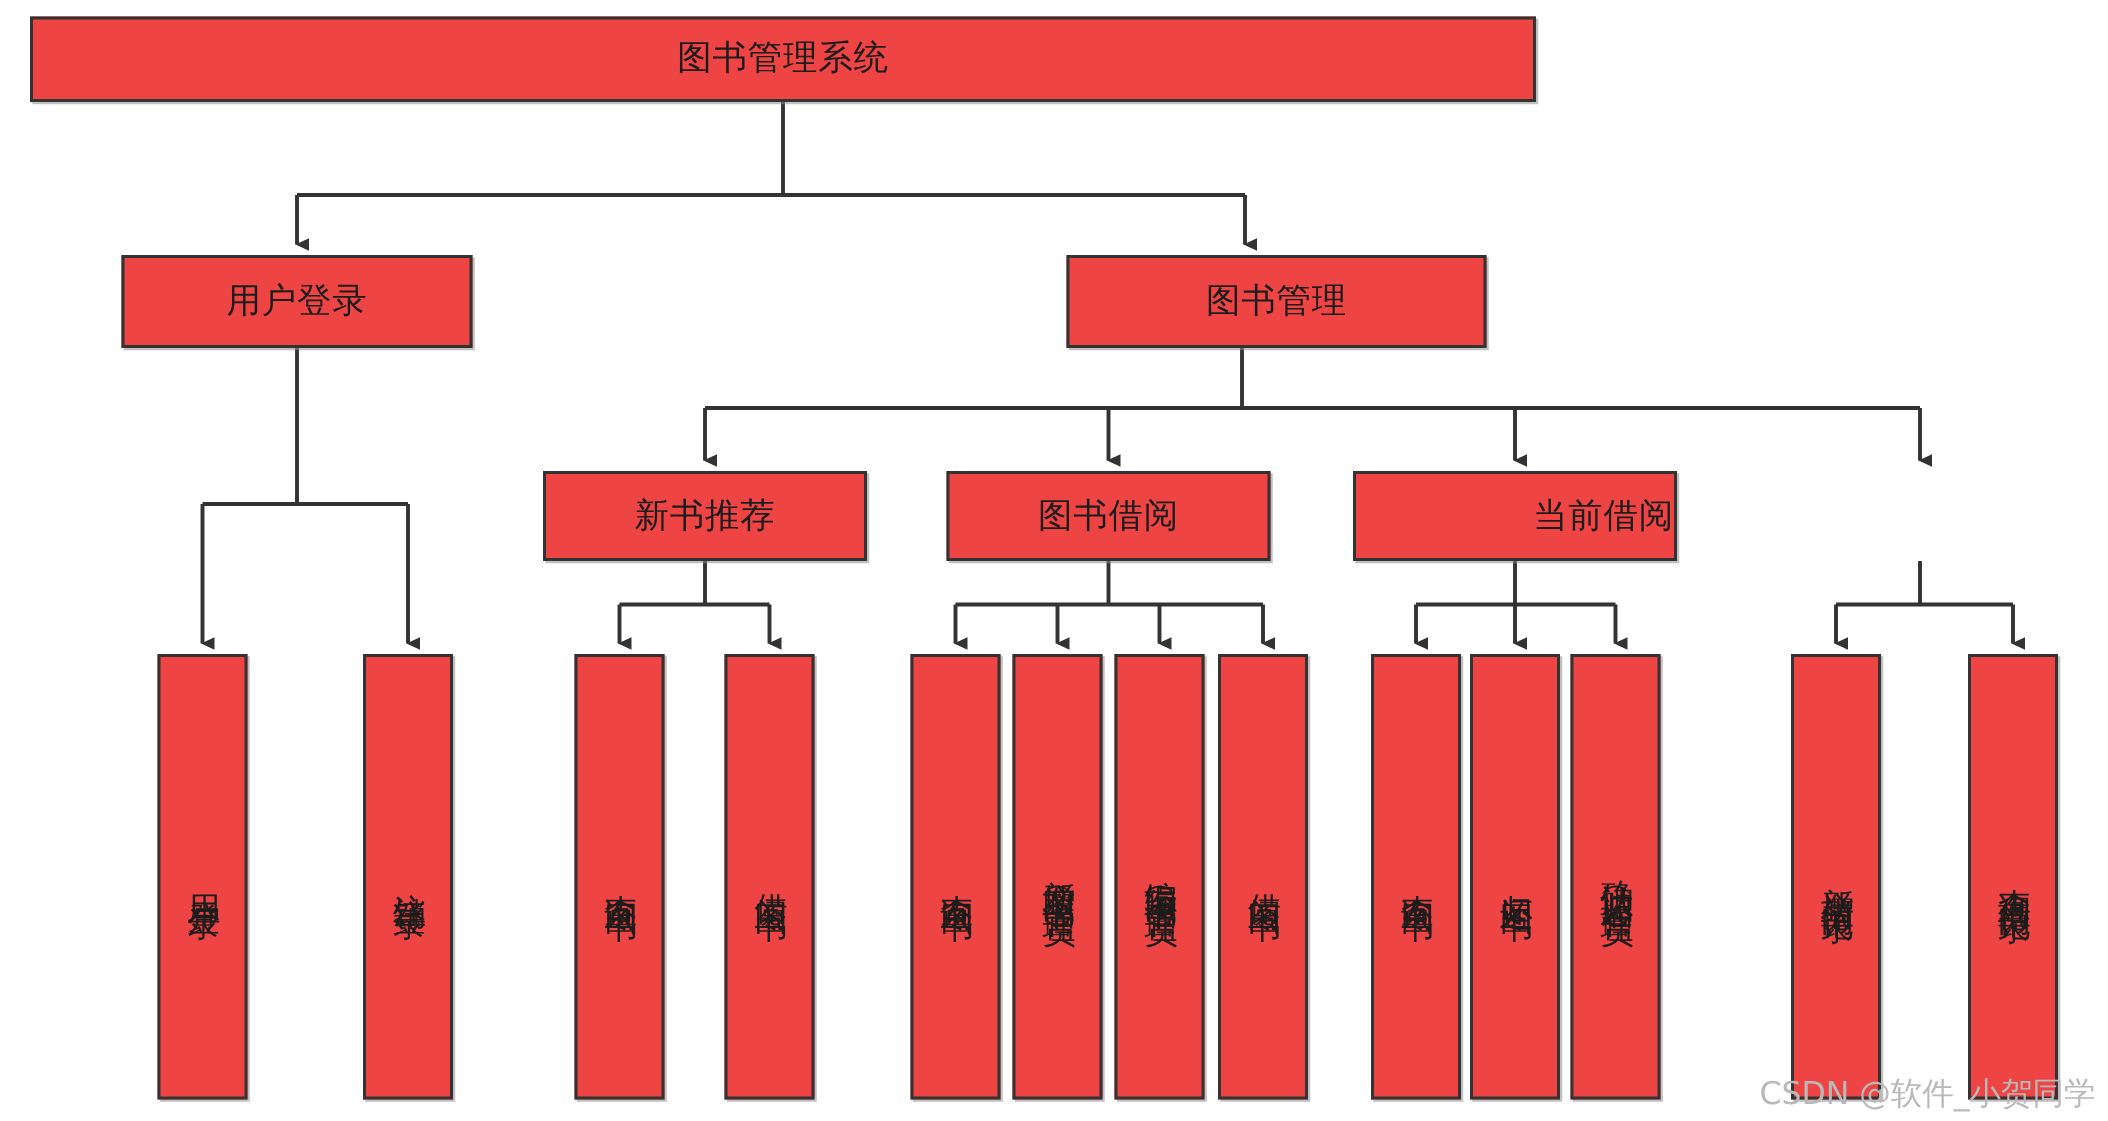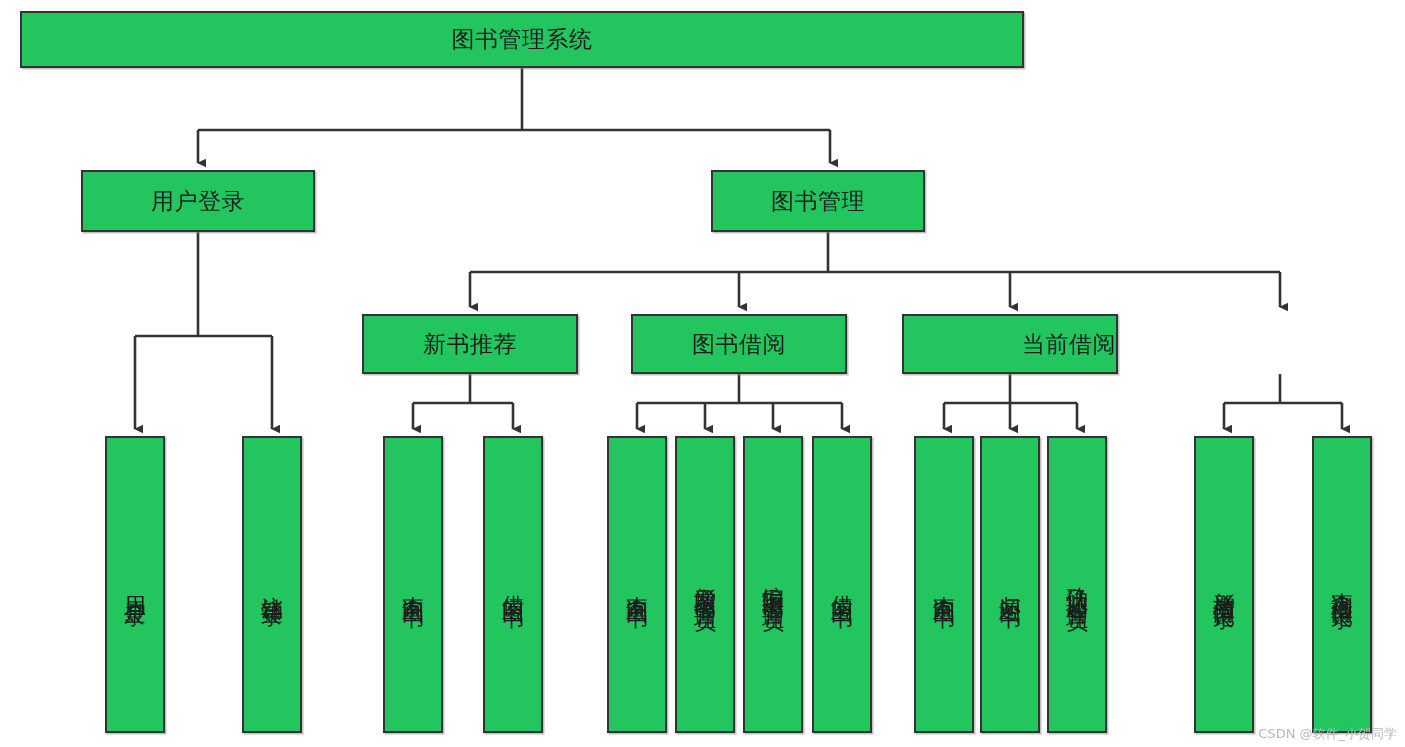--- a/index.html
+++ b/index.html
@@ -7,21 +7,21 @@
   body{
     font-family:"DejaVu Sans","Liberation Sans",sans-serif;
     width:1405px;height:747px;position:relative;overflow:hidden;
   }
   #diagram-root{position:absolute;left:0;top:0;width:1405px;height:747px;}
   #edge-layer{position:absolute;left:0;top:0;width:1405px;height:747px;}
 
   .node{
     position:absolute;
     box-sizing:border-box;
-    background:#22c55e;
+    background:#ef4444;
     border:2.5px solid #333333;
     box-shadow:1.5px 1.5px 0 0 rgba(140,140,140,0.55);
     display:flex;
     align-items:center;
     justify-content:center;
     color:#1c1c1c;
   }
   .node-label{
     display:block;
     line-height:1.06;
@@ -45,21 +45,21 @@
     line-height:1.0;
     letter-spacing:3.5px;
     white-space:nowrap;
     max-height:100%;
   }
 
   #watermark{
     position:absolute;
     right:8px;
     bottom:4px;
-    font-size:13px;
+    font-size:21px;
     color:#b9b9b9;
     white-space:nowrap;
     pointer-events:none;
     font-family:"DejaVu Sans","Liberation Sans",sans-serif;
   }
 </style>
 </head>
 <body>
 
 <div id="diagram-root">
@@ -114,21 +114,21 @@
     </g>
   </svg>
 
   <div class="node root horiz" style="left:20px;top:11px;width:1004px;height:57px;">
     <span class="node-label">图书管理系统</span>
   </div>
 
   <div class="node horiz" style="left:81px;top:170px;width:234px;height:62px;">
     <span class="node-label">用户登录</span>
   </div>
-  <div class="node horiz" style="left:711px;top:170px;width:214px;height:62px;">
+  <div class="node horiz" style="left:711px;top:170px;width:280px;height:62px;">
     <span class="node-label">图书管理</span>
   </div>
 
   <div class="node horiz" style="left:362px;top:314px;width:216px;height:60px;">
     <span class="node-label">新书推荐</span>
   </div>
   <div class="node horiz" style="left:631px;top:314px;width:216px;height:60px;">
     <span class="node-label">图书借阅</span>
   </div>
   <div class="node horiz" style="left:902px;top:314px;width:216px;height:60px;justify-content:flex-end;">

